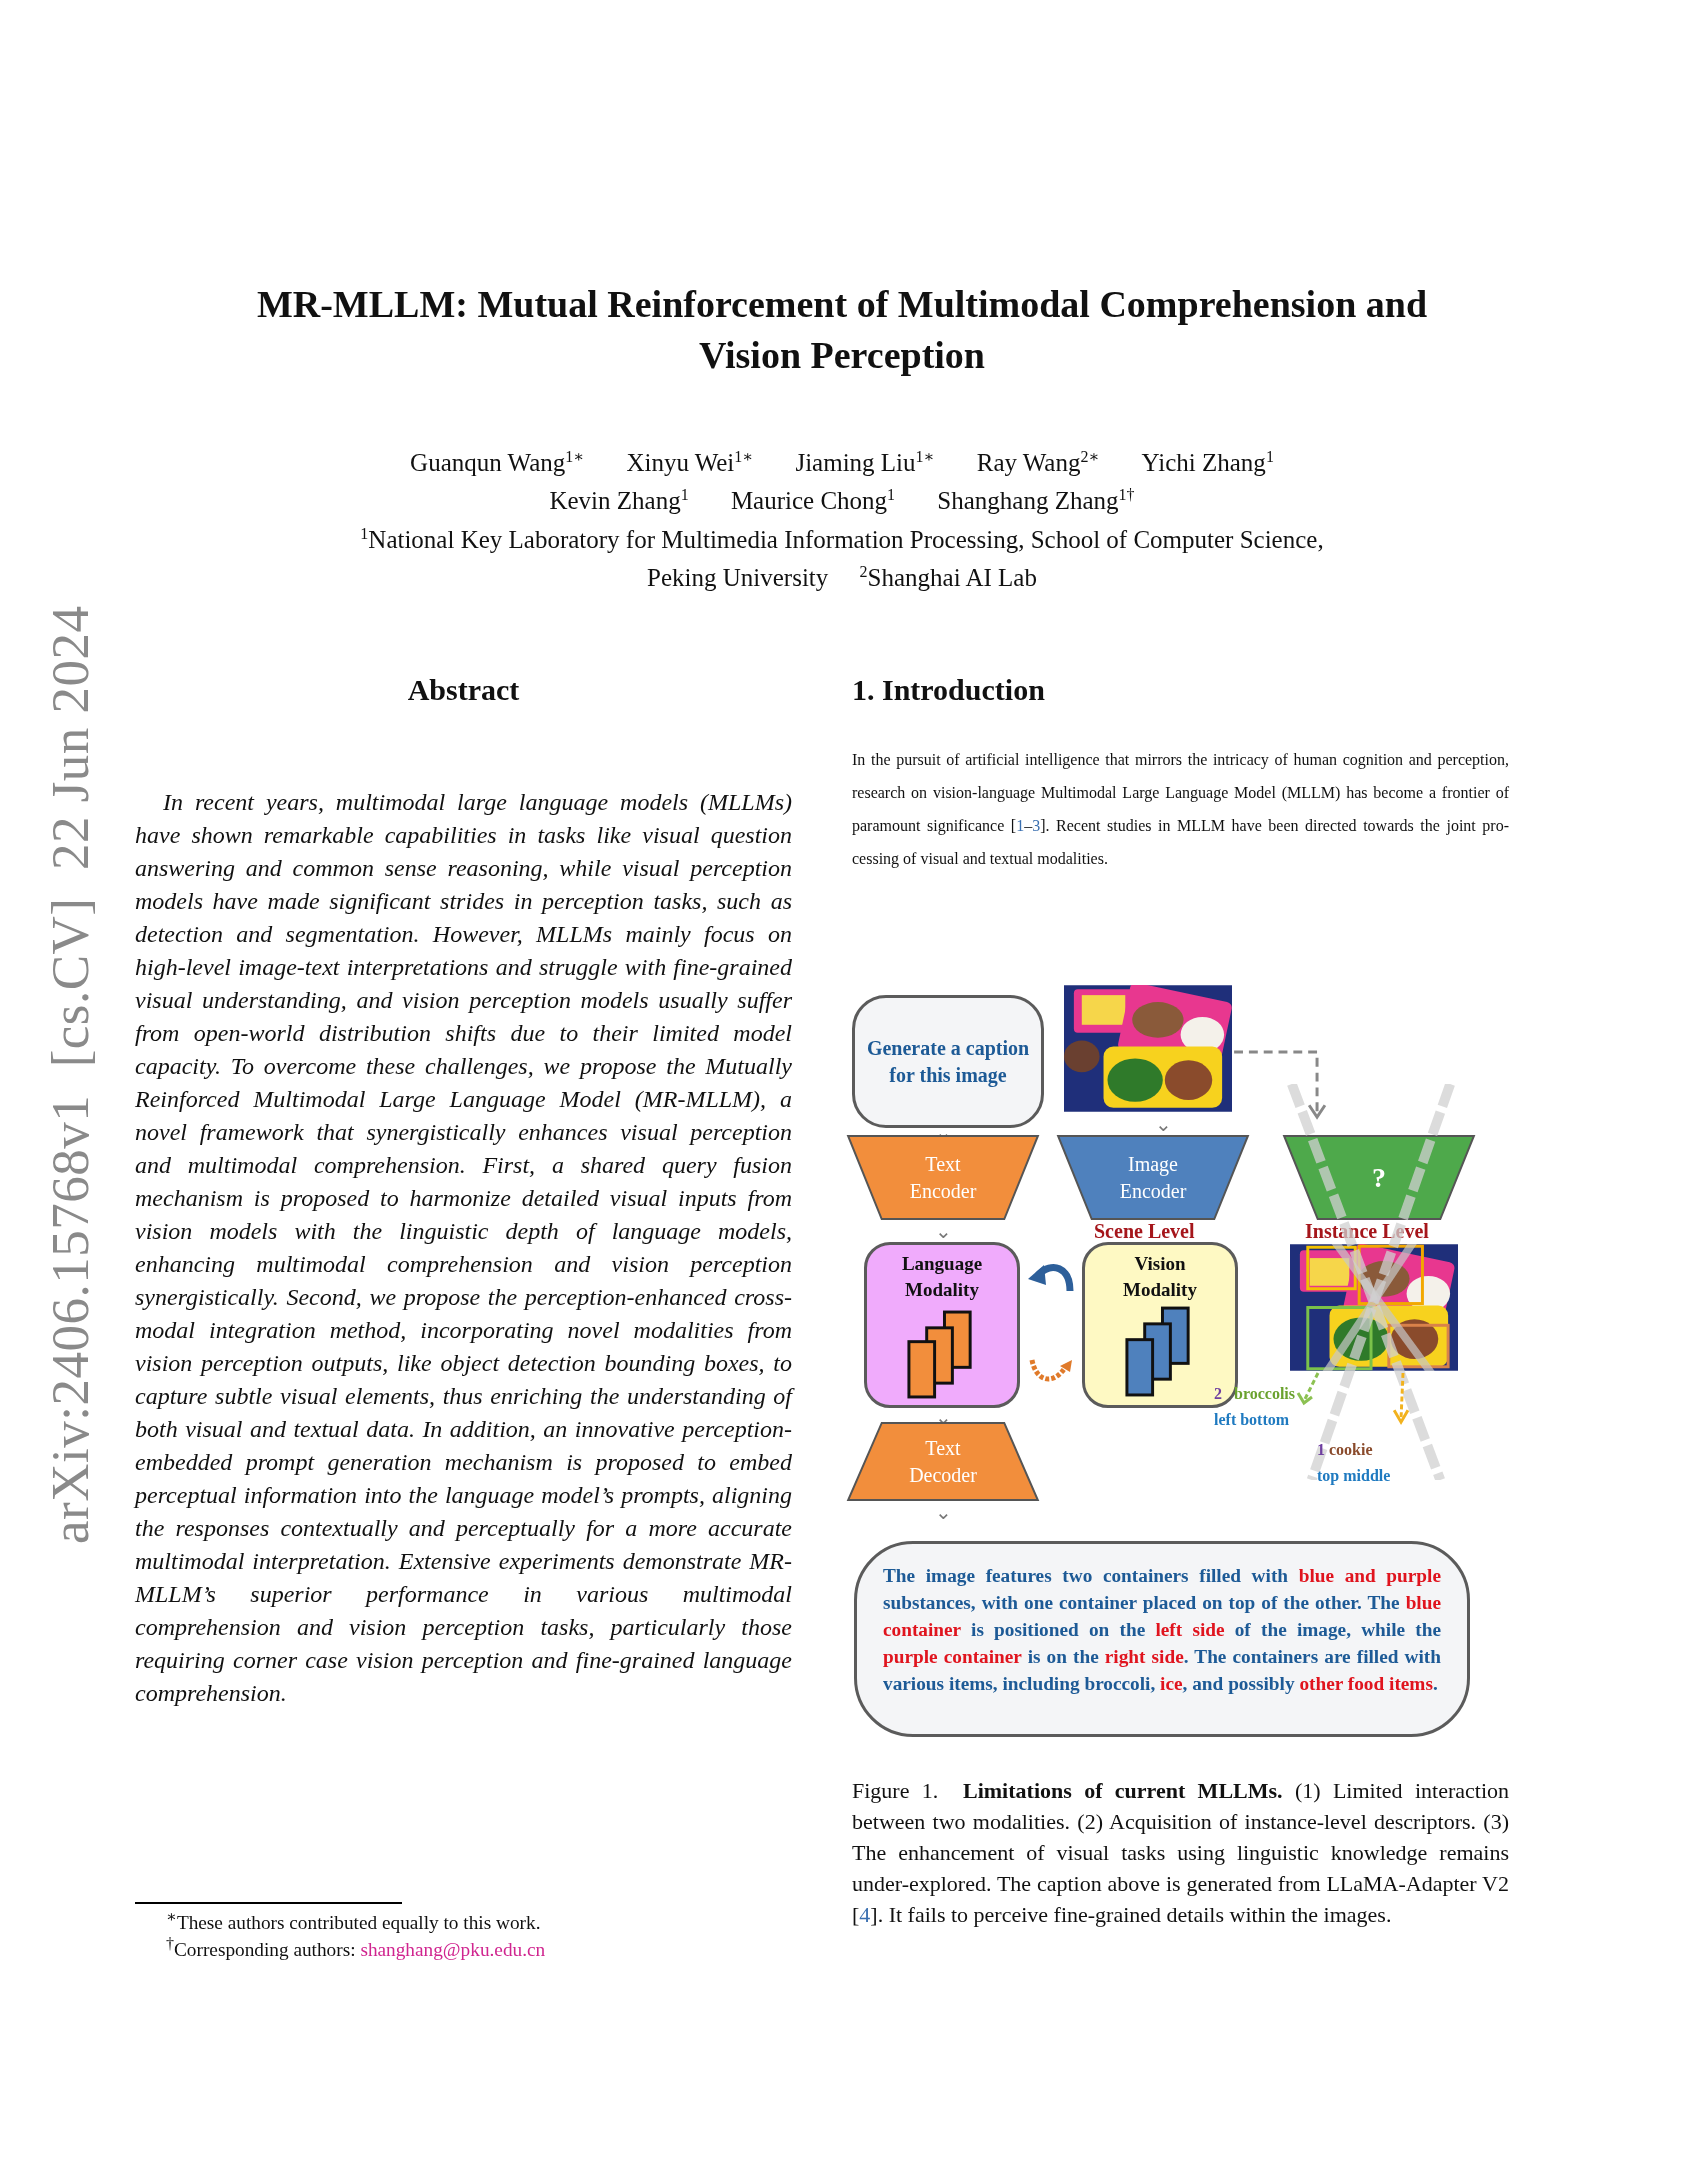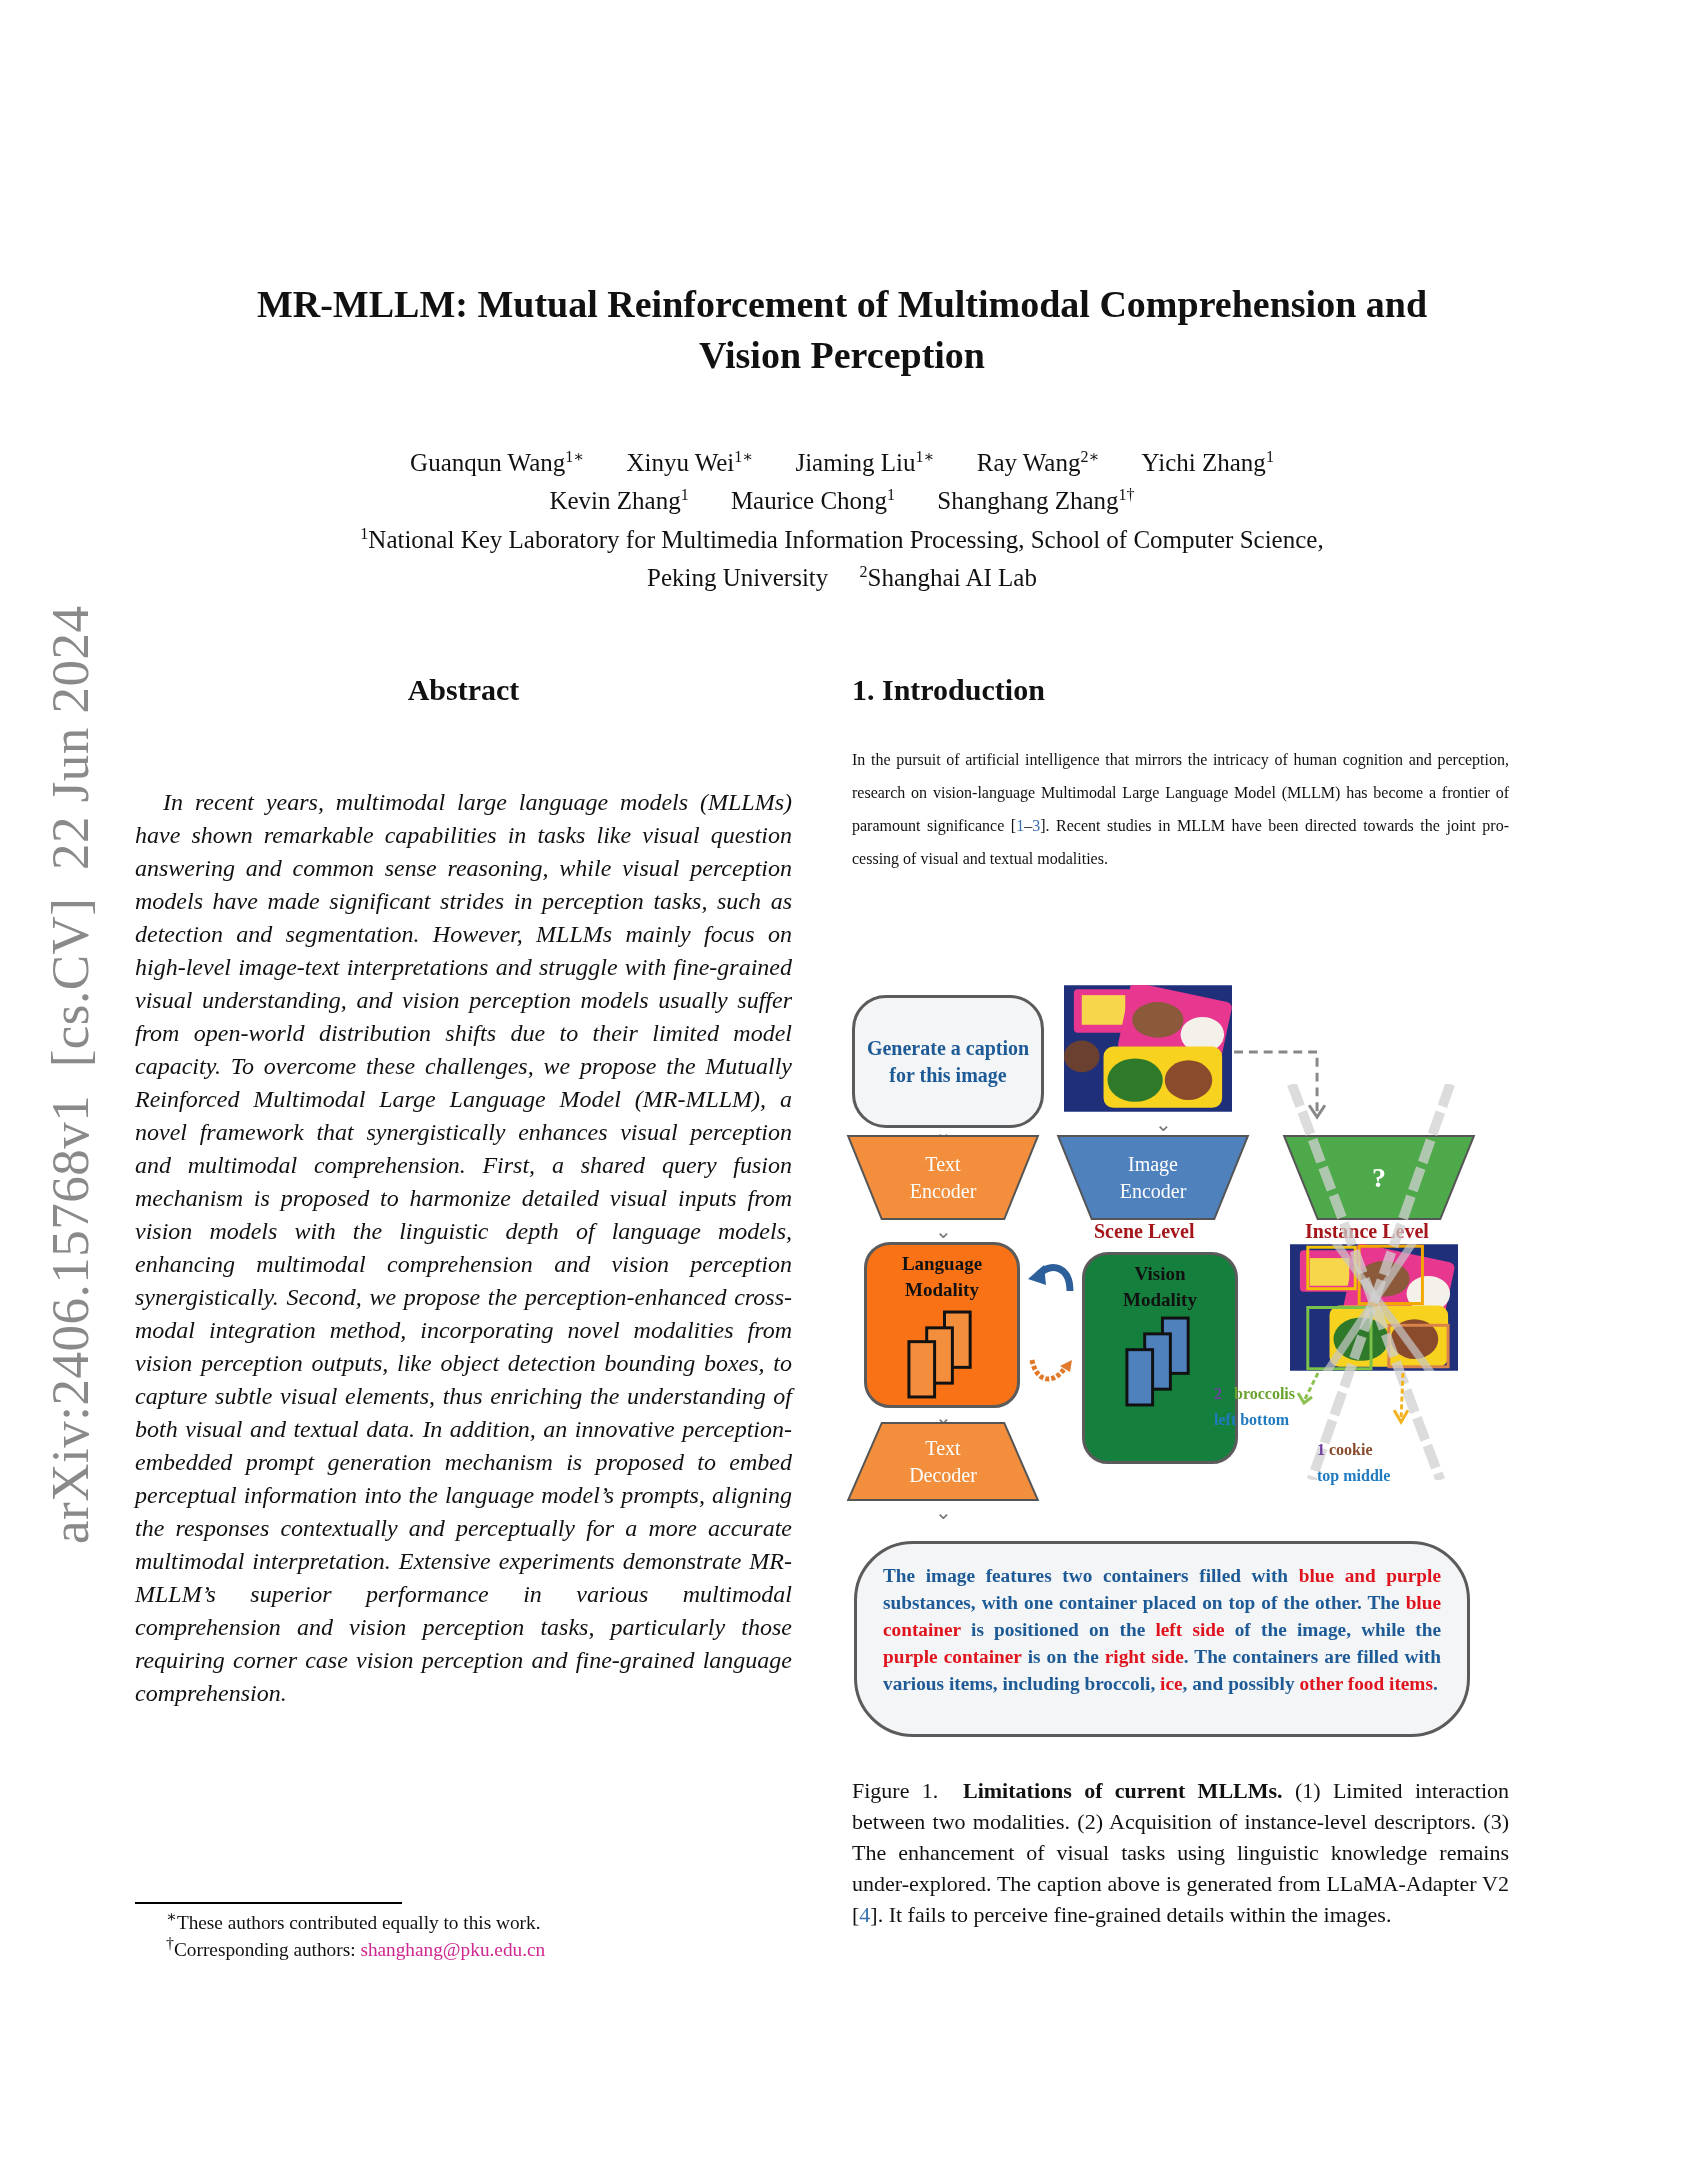--- a/index.html
+++ b/index.html
@@ -113,40 +113,40 @@
         <polygon points="2,2 194,2 160,86 36,86" fill="#4ea94b" stroke="#555" stroke-width="2"></polygon>
       </svg>
     <span>?</span>
   </div>
 
   <div class="level" style="left:248px;top:235px;">Scene Level</div>
   <div class="level" style="left:459px;top:235px;">Instance Level</div>
 
   <div class="chev" style="left:89px;top:234px;">⌄</div>
 
-  <div class="mod-box" style="left:18px;top:257px;width:156px;height:166px;background:#f97316;">
+  <div class="mod-box" style="left:18px;top:257px;width:156px;height:166px;background:#f0abfc;">
     <div>Language</div>
     <div>Modality</div>
     <svg class="abs" style="left:36px;top:65px;" width="79" height="89" viewBox="0 0 80 90">
       <rect x="42" y="2" width="26" height="56" fill="#f28e3c" stroke="#111" stroke-width="3"></rect>
       <rect x="24" y="18" width="26" height="56" fill="#f28e3c" stroke="#111" stroke-width="3"></rect>
       <rect x="6" y="32" width="26" height="56" fill="#f28e3c" stroke="#111" stroke-width="3"></rect>
     </svg>
   </div>
 
   <svg class="abs" style="left:180px;top:272px;" width="50" height="40" viewBox="0 0 50 40">
     <path d="M44 34 C44 10 26 4 12 18" stroke="#2d5f9a" stroke-width="7" fill="none"></path>
     <polygon points="2,22 18,8 20,28" fill="#2d5f9a"></polygon>
   </svg>
   <svg class="abs" style="left:180px;top:371px;" width="50" height="32" viewBox="0 0 50 32">
     <path d="M6 4 C10 26 28 30 40 10" stroke="#e07a2a" stroke-width="5" fill="none" stroke-dasharray="4 2"></path>
     <polygon points="46,4 34,10 44,16" fill="#e07a2a"></polygon>
   </svg>
 
-  <div class="mod-box" style="left:236px;top:257px;width:156px;height:212px;background:#15803d;margin-top:10px;">
+  <div class="mod-box" style="left:236px;top:257px;width:156px;height:166px;background:#fef9c3;">
     <div>Vision</div>
     <div>Modality</div>
     <svg class="abs" style="left:36px;top:61px;" width="79" height="93" viewBox="0 0 80 94">
       <rect x="42" y="2" width="26" height="56" fill="#4f81bd" stroke="#111" stroke-width="3"></rect>
       <rect x="24" y="18" width="26" height="56" fill="#4f81bd" stroke="#111" stroke-width="3"></rect>
       <rect x="6" y="34" width="26" height="56" fill="#4f81bd" stroke="#111" stroke-width="3"></rect>
     </svg>
   </div>
 
   <div class="abs" style="left:444px;top:259px;width:168px;height:127px;">

